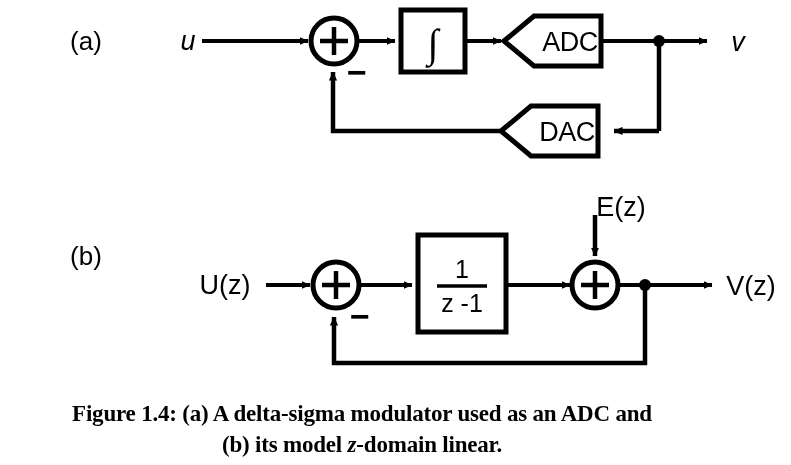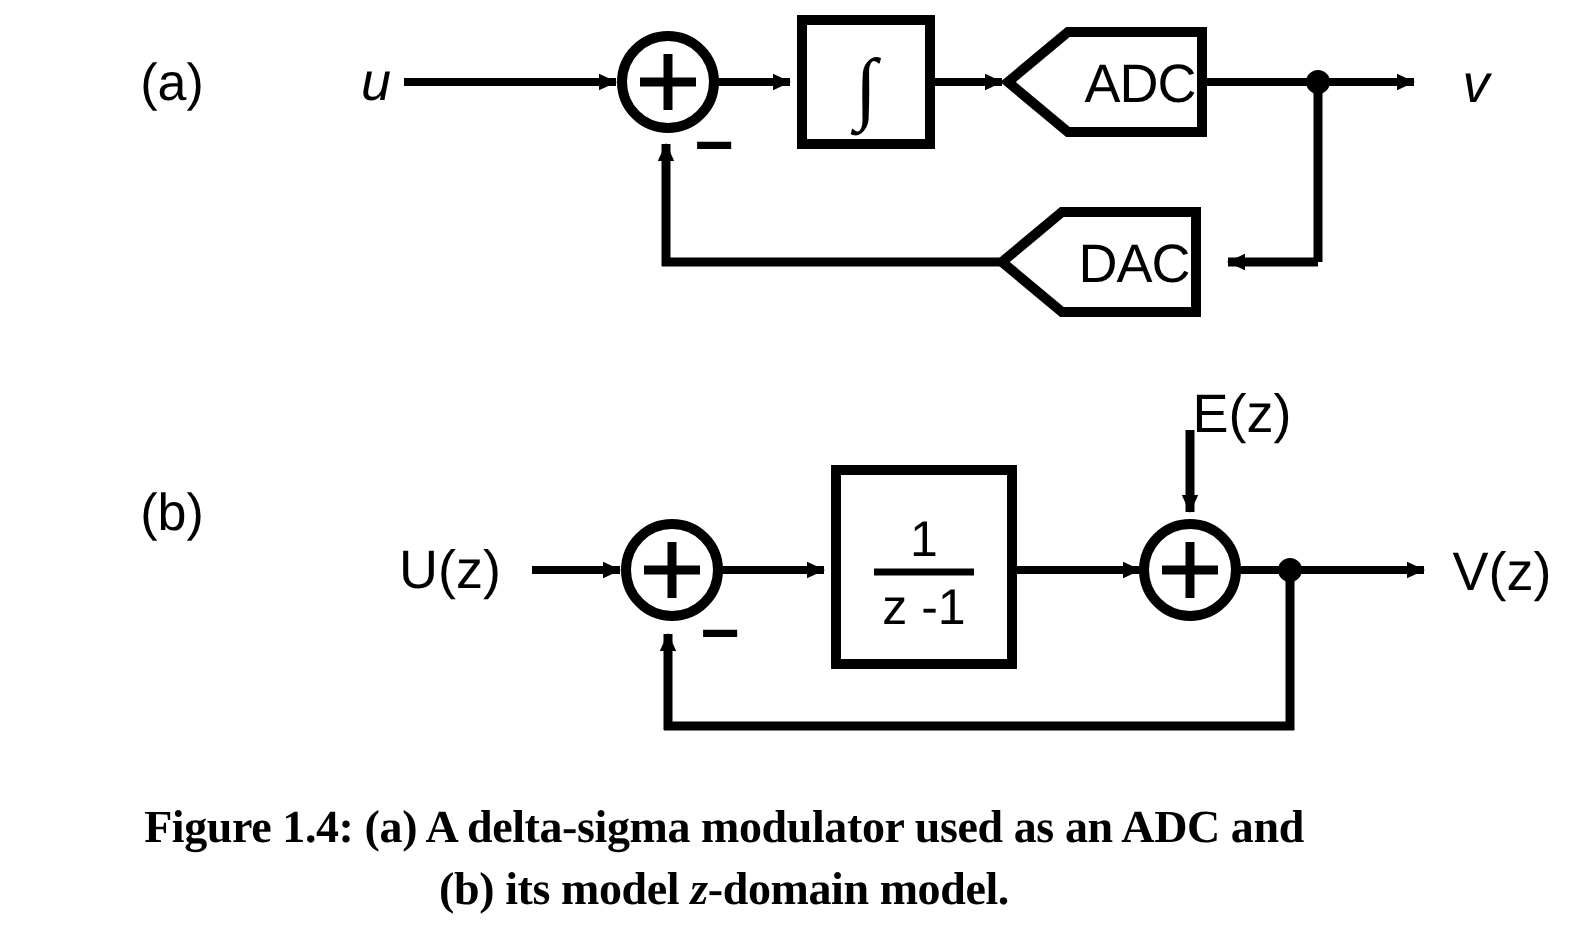--- a/index.html
+++ b/index.html
@@ -175,16 +175,16 @@
       <line x1="647" y1="363" x2="332" y2="363" stroke="#000000" stroke-width="4.5"></line>
       <line x1="334" y1="365" x2="334" y2="317" stroke="#000000" stroke-width="4.5" marker-end="url(#arrowhead)"></line>
 
       <text class="minus-mark" x="360" y="328" text-anchor="middle">−</text>
     </g>
 
   </svg>
 
   <div id="caption">
     <span class="cap-line">Figure 1.4:  (a) A delta-sigma modulator used as an ADC and</span>
-    <span class="cap-line"><span>(b) its model </span><span class="z-italic">z</span><span>-domain model.</span></span>
+    <span class="cap-line"><span>(b) its model </span><span class="z-italic">z</span><span>-domain linear.</span></span>
   </div>
 
 </div>
 
 </body></html>

